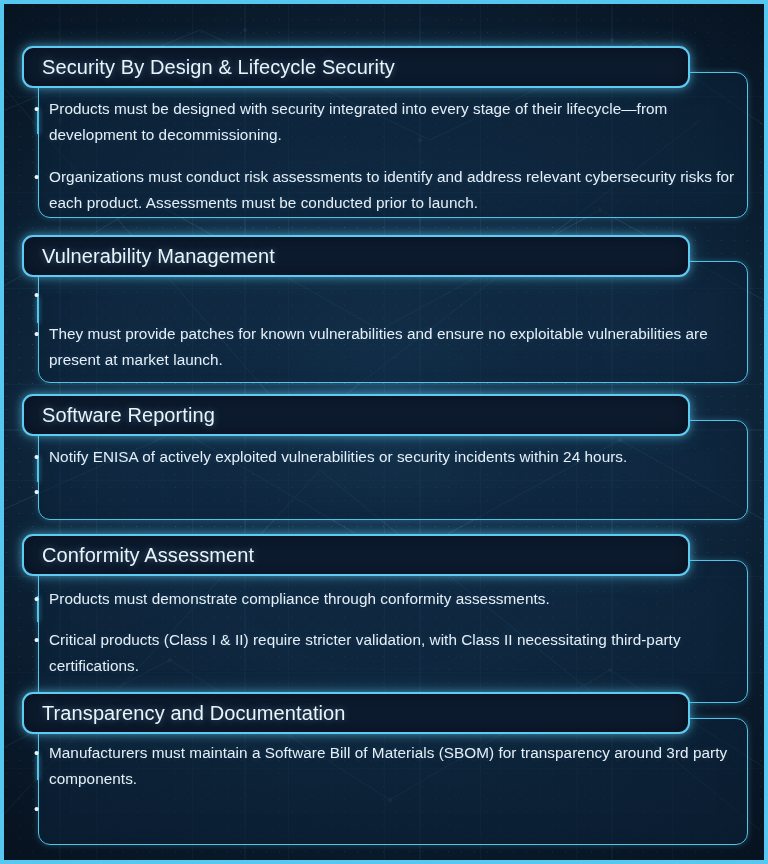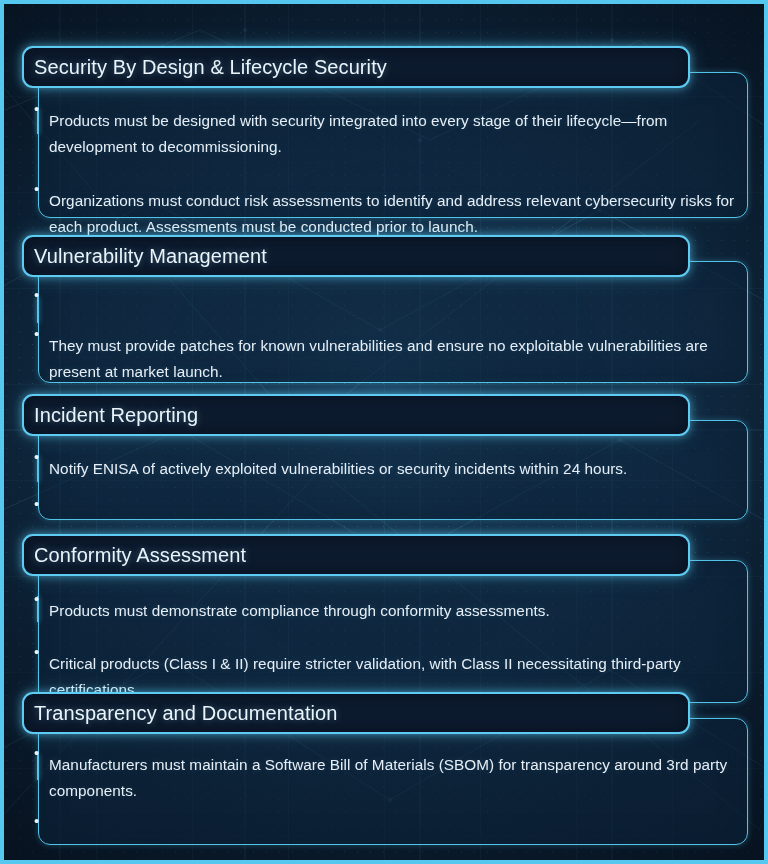--- a/index.html
+++ b/index.html
@@ -82,21 +82,21 @@
     background:#0d1b2e;
     box-shadow:0 0 9px rgba(94,203,242,.60), 0 0 22px rgba(94,203,242,.22), inset 0 0 16px rgba(6,16,30,.9);
     display:flex; align-items:center;
     z-index:5;
   }
   .header-title {
     color:#eaf4fb;
     font-size:20px;
     font-weight:400;
     letter-spacing:.1px;
-    padding-left:10px;
+    padding-left:18px;
     white-space:nowrap;
     text-shadow:0 0 7px rgba(150,215,245,.38);
   }
 
   
   .bullets { position:absolute; left:34px; right:24px; }
   .bullet  { position:relative; display:flex; }
   .dot {
     flex:0 0 auto;
     width:15px;
@@ -105,21 +105,20 @@
     line-height:26px;
     text-align:left;
   }
   .btext {
     color:#e6eff7;
     font-size:15.3px;
     line-height:26px;
     font-weight:400;
     letter-spacing:.05px;
     text-shadow:0 0 6px rgba(120,190,230,.20);
-    margin-top:12px;
   }
 
   
   .s0 { top:46px;  }
   .s0 .panel   { top:26px; height:146px; }
   .s0 .stub    { height:26px; }
   .s0 .bullets { top:50px; }
   .s0 .bullet + .bullet { margin-top:16px; }
 
   .s1 { top:235px; }
@@ -233,21 +232,21 @@
           <span class="dot">•</span>
           <span class="btext"> They must provide patches for known vulnerabilities and ensure no exploitable vulnerabilities are present at market launch.</span>
         </div>
       </div>
     </div>
 
     <div class="section s2">
       <div class="panel"></div>
       <div class="stub"></div>
       <div class="header">
-        <span class="header-title">Incident Reporting</span>
+        <span class="header-title">Software Reporting</span>
       </div>
       <div class="bullets">
         <div class="bullet">
           <span class="dot">•</span>
           <span class="btext">Notify ENISA of actively exploited vulnerabilities or security incidents within 24 hours.</span>
         </div>
         <div class="bullet">
           <span class="dot">•</span>
         </div>
       </div>

